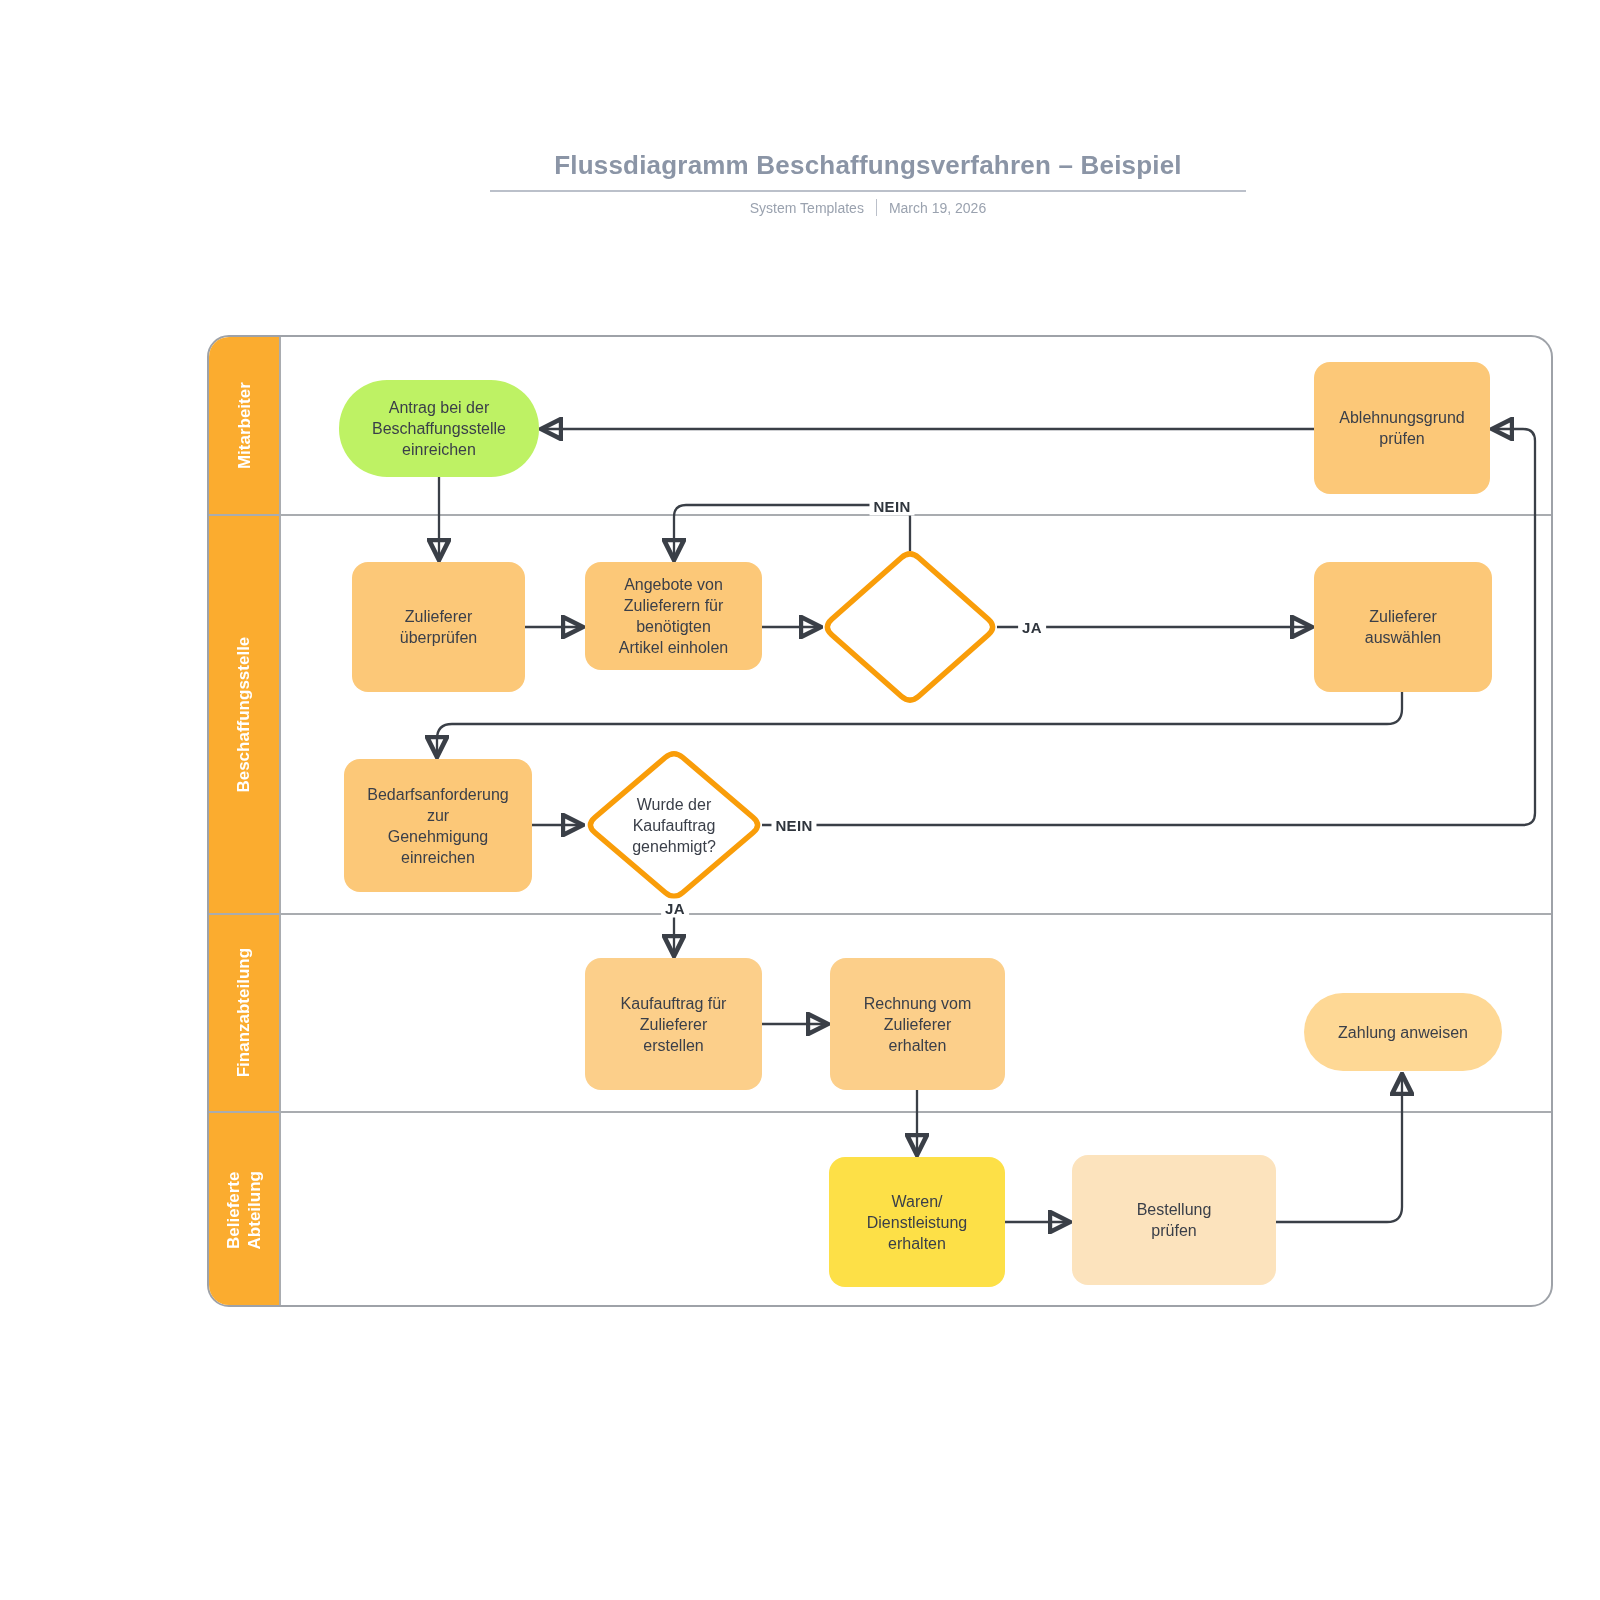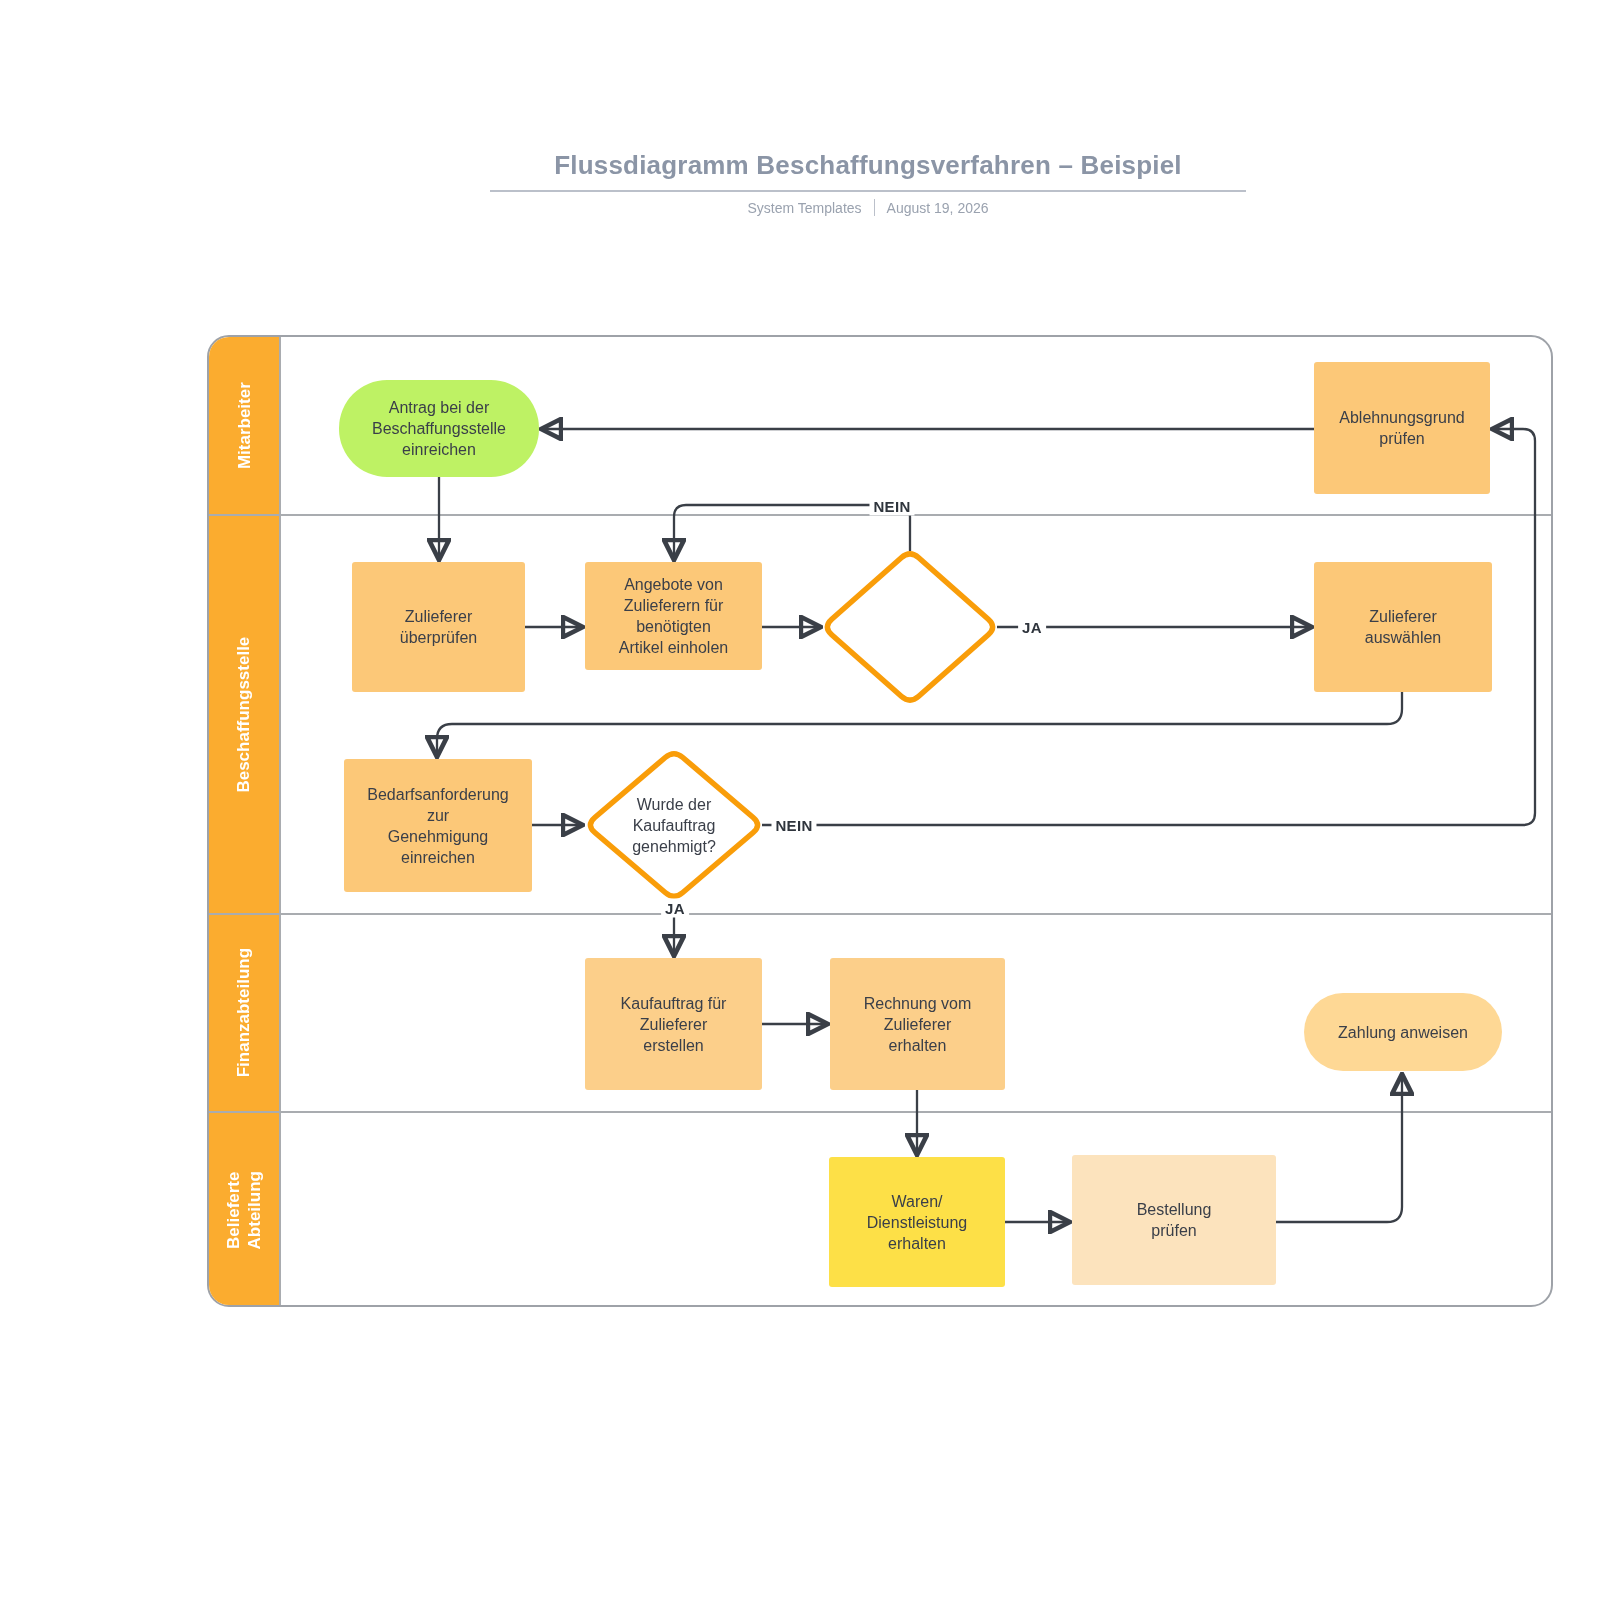--- a/index.html
+++ b/index.html
@@ -81,21 +81,21 @@
     position: absolute;
     display: flex;
     align-items: center;
     justify-content: center;
     text-align: center;
     font-size: 16px;
     line-height: 21px;
     color: #3a3f49;
     white-space: pre-line;
   }
-  .process { border-radius: 3px; }
+  .process { border-radius: 16px; }
   .terminator { border-radius: 48px; }
   .decision-label {
     position: absolute;
     display: flex;
     align-items: center;
     justify-content: center;
     text-align: center;
     font-size: 16px;
     line-height: 21px;
     color: #3a3f49;
@@ -145,21 +145,21 @@
   .el-ja2   { left: 466px; top: 571px; }
 </style>
 </head>
 <body>
 
 <div class="header">
   <div class="title">Flussdiagramm Beschaffungsverfahren – Beispiel</div>
   <div class="subtitle">
     <span>System Templates</span>
     <span class="divider"></span>
-    <span>August 19, 2026</span>
+    <span>March 19, 2026</span>
   </div>
 </div>
 
 <div class="diagram">
 
   <div class="lane-band" style="top: 0px; height: 178px; background-color: rgb(251, 172, 47);">
     <span>Mitarbeiter</span>
   </div>
   <div class="lane-band" style="top: 178px; height: 399px; background-color: rgb(251, 172, 47);">
     <span>Beschaffungsstelle</span>

